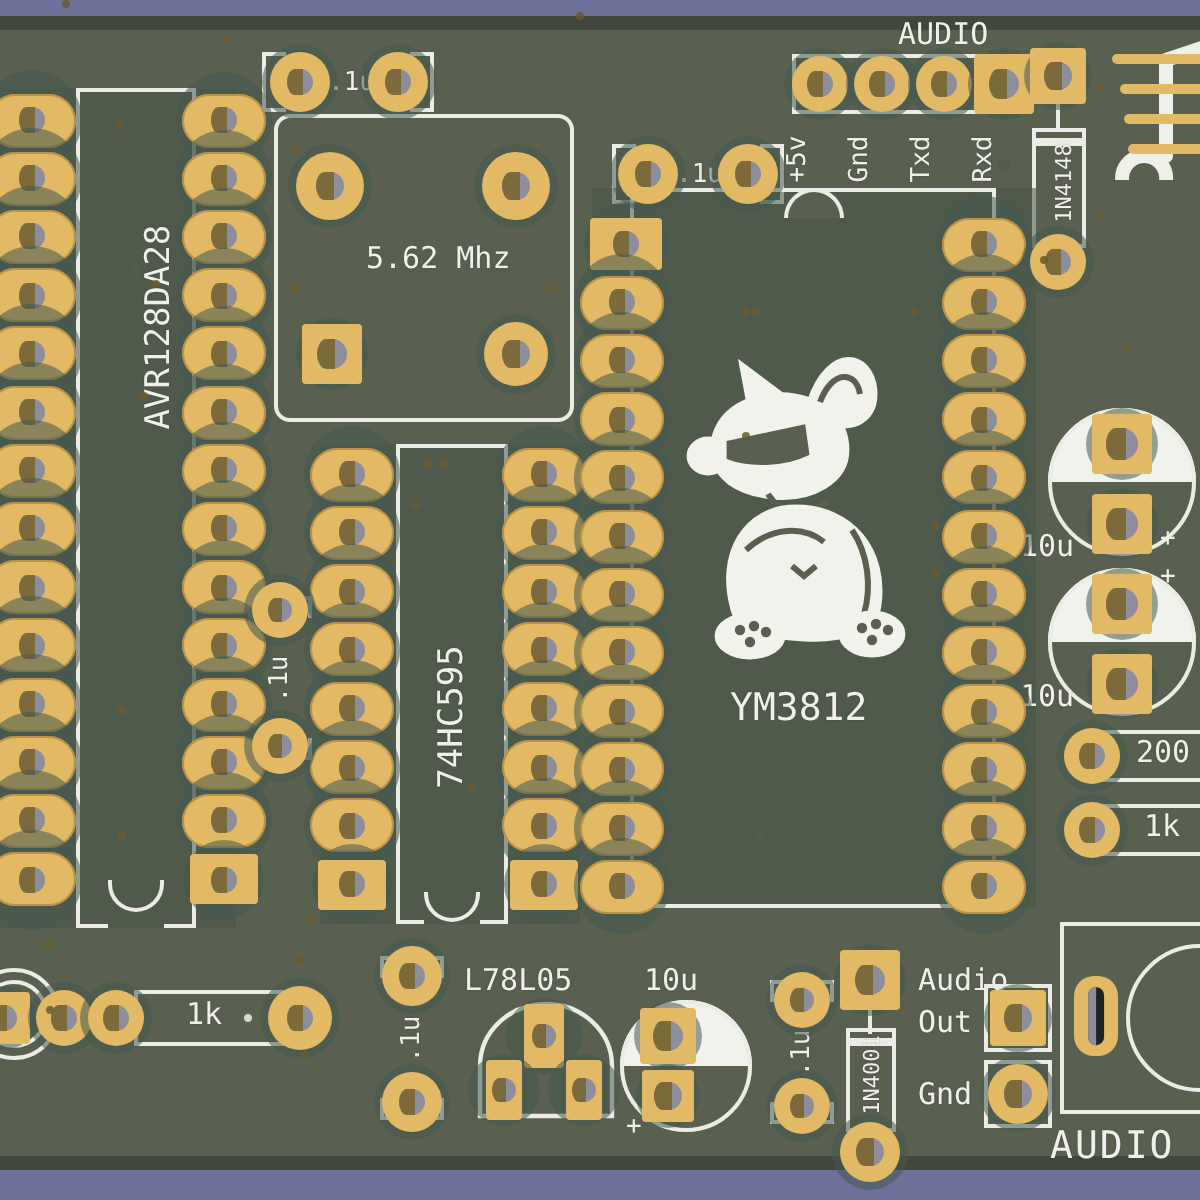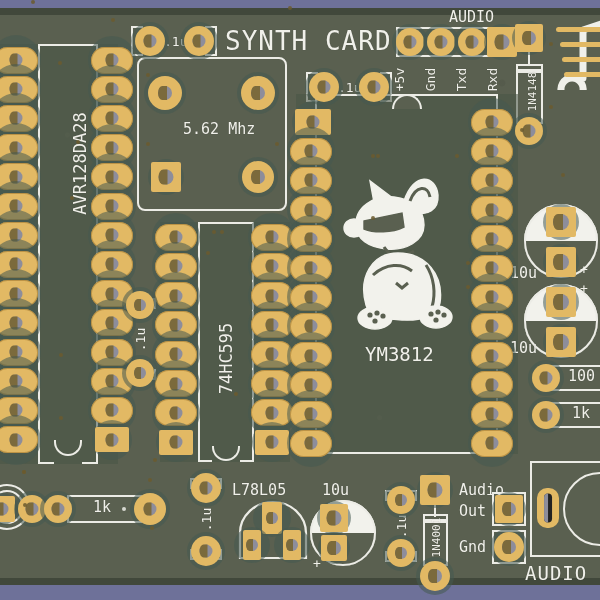--- a/index.html
+++ b/index.html
@@ -110,21 +110,20 @@
 </style>
 </head>
 <body>
 
 <div id="root">
 
   <div id="board"></div>
   <div class="edge-shadow" style="top:8px;"></div>
   <div class="edge-shadow" style="top:578px;"></div>
 
-  <div class="silk title" style="left:225px;top:28px;">SYNTH CARD</div>
 
   <div class="icpour" style="left:0px;top:44px;width:118px;height:420px;"></div>
   <div class="outline" style="left:38px;top:44px;width:60px;height:420px;border-bottom:none;"></div>
   <div class="notch" style="left:54px;top:440px;width:28px;height:16px;"></div>
   <div class="outline" style="left:38px;top:462px;width:16px;height:2px;border:none;border-top:2px solid #ecece6;"></div>
   <div class="outline" style="left:82px;top:462px;width:16px;height:2px;border:none;border-top:2px solid #ecece6;"></div>
   <div class="silk label-lg vert" style="left:20px;top:155px;width:120px;text-align:center;">AVR128DA28</div>
 
   <div class="outline" style="left:137px;top:57px;width:150px;height:154px;border-radius:8px;"></div>
   <div class="silk label-md" style="left:183px;top:122px;">5.62 Mhz</div>
@@ -217,21 +216,21 @@
   <div class="plus" style="left:580px;top:262px;">+</div>
 
   <div class="canfill" style="left:524px;top:284px;width:74px;height:74px;">
     <div class="halfcut"></div>
   </div>
   <div class="can" style="left:524px;top:284px;width:74px;height:74px;"></div>
   <div class="silk label-md" style="left:510px;top:341px;">10u</div>
   <div class="plus" style="left:580px;top:281px;">+</div>
 
   <div class="resbox" style="left:548px;top:365px;width:76px;height:26px;"></div>
-  <div class="silk label-md" style="left:568px;top:369px;">100</div>
+  <div class="silk label-md" style="left:568px;top:369px;">200</div>
 
   <div class="resbox" style="left:548px;top:402px;width:76px;height:26px;"></div>
   <div class="silk label-md" style="left:572px;top:406px;">1k</div>
 
   <div class="jackcirc" style="left:-16px;top:484px;width:46px;height:46px;"></div>
   <div class="jackcirc" style="left:-10px;top:490px;width:34px;height:34px;"></div>
   <div class="resbox" style="left:67px;top:495px;width:75px;height:28px;"></div>
   <div class="silk label-md" style="left:93px;top:500px;">1k</div>
   <div class="viadot" style="left:122px;top:507px;width:4px;height:4px;background:#ecece6;"></div>
 

